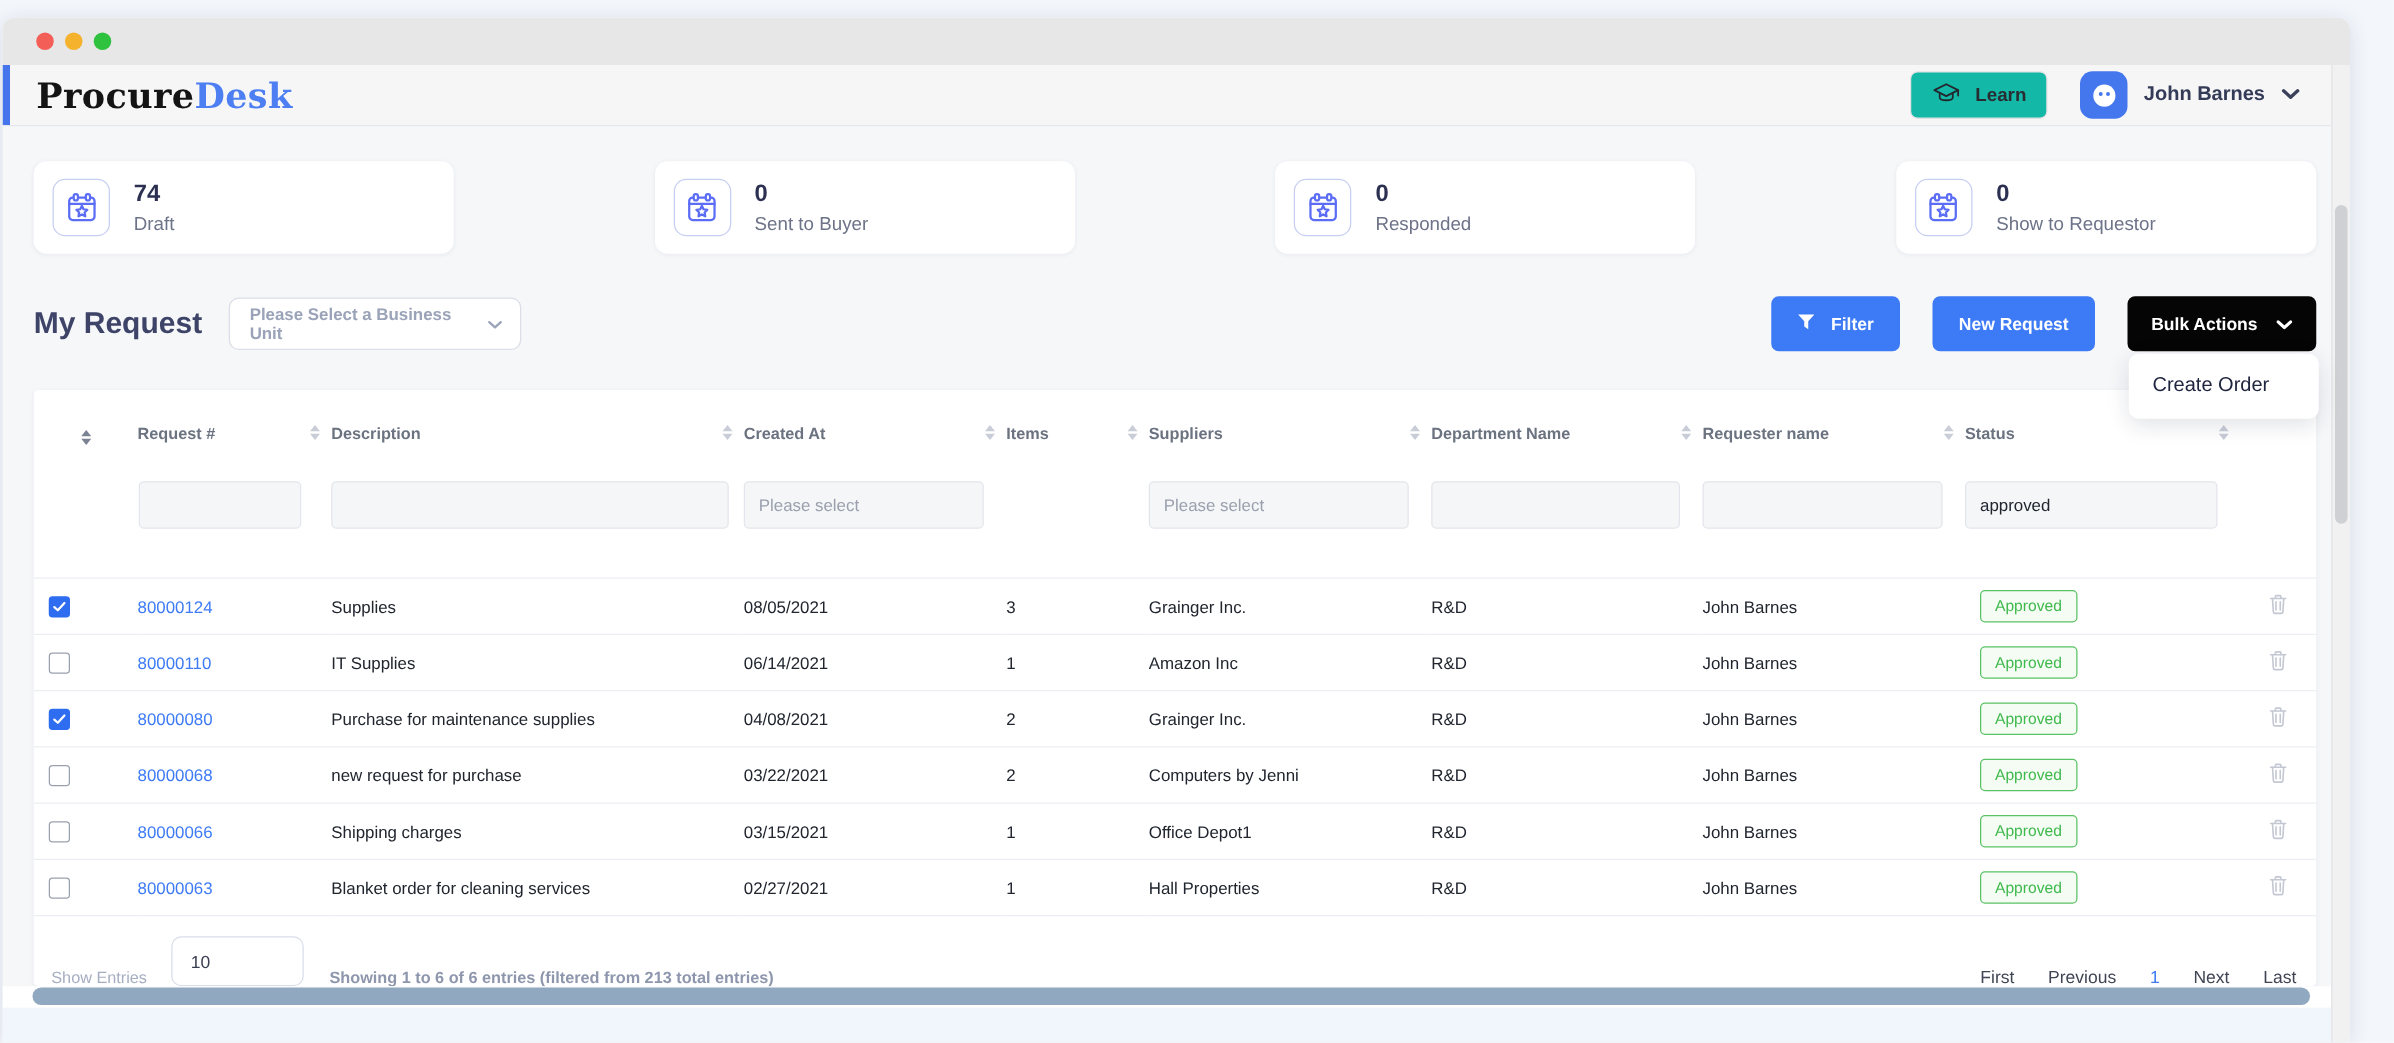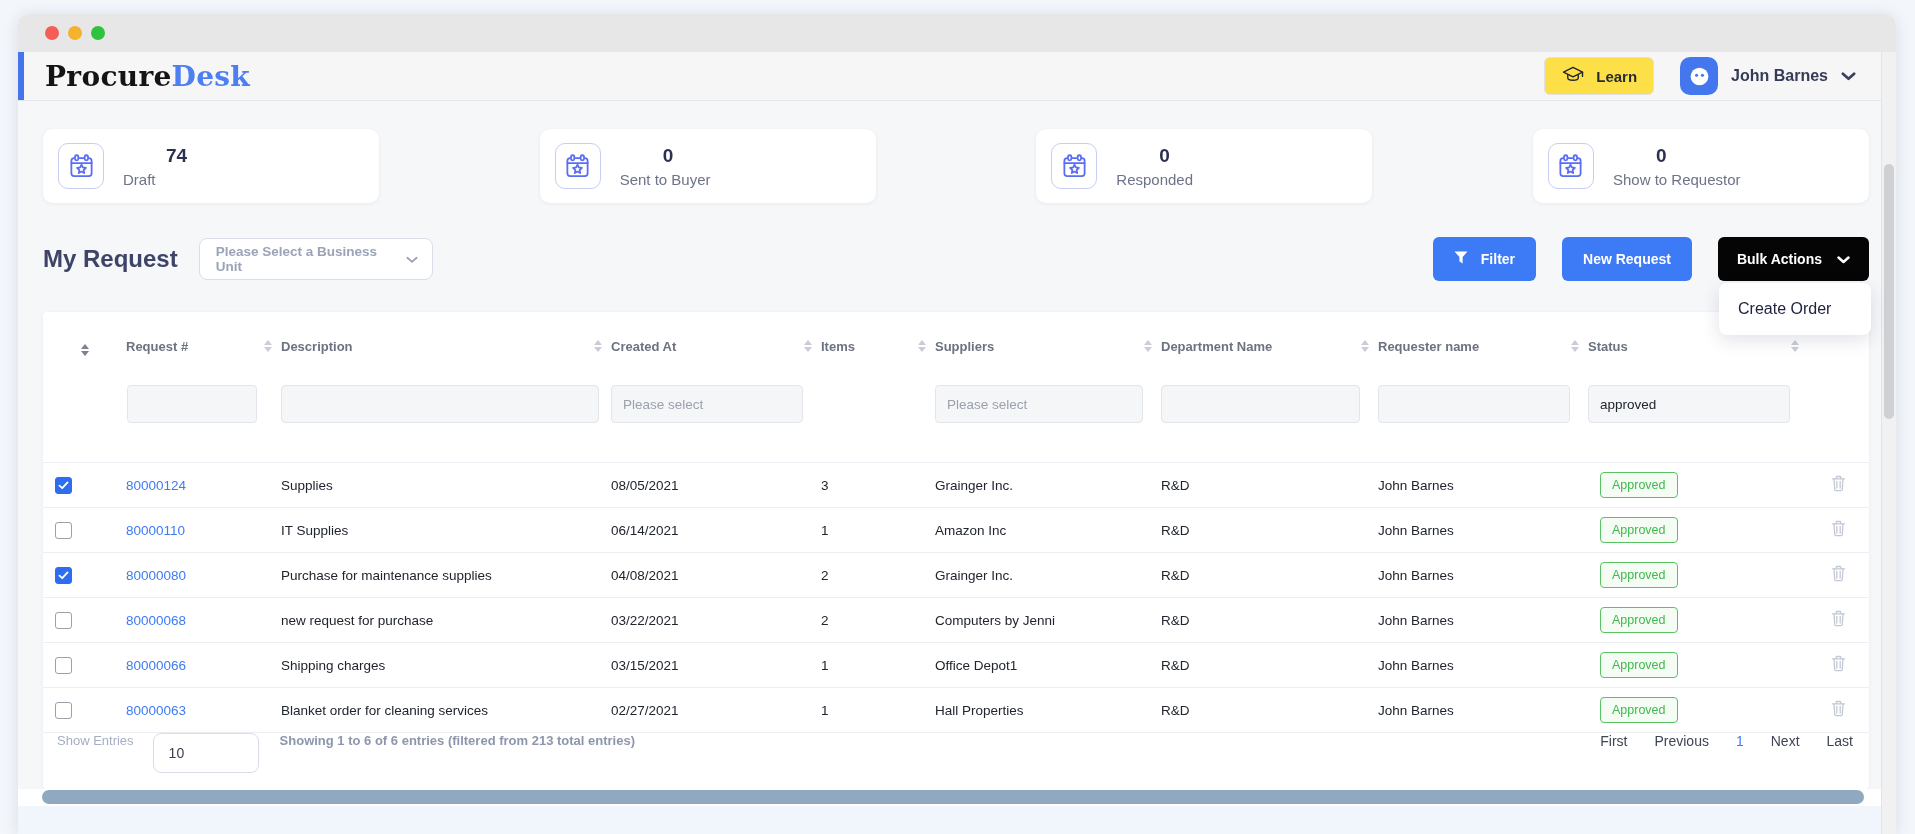--- a/index.html
+++ b/index.html
@@ -1,52 +1,52 @@
 <!DOCTYPE html>
 <html><head>
 <meta charset="utf-8">
 <style>
   * { margin:0; padding:0; box-sizing:border-box; }
   html,body { width:1915px; height:834px; overflow:hidden; background:#f3f6fb;
               font-family:"Liberation Sans", sans-serif; }
 
-  .window { position:absolute; left:18px; top:14px; width:1878px; height:820px;
+  .window { position:absolute; left:2px; top:14px; width:1878px; height:820px;
             background:#f6f7f9; border-radius:10px 10px 0 0;
             box-shadow:0 2px 16px rgba(30,40,70,.12); overflow:hidden; }
 
   
   .titlebar { height:38px; background:#e7e7e8; border-radius:10px 10px 0 0;
               display:flex; align-items:center; padding-left:27px; gap:9px; }
   .dot { width:14px; height:14px; border-radius:50%; }
   .dot-red { background:#f35e56; } .dot-yellow { background:#f5b32d; } .dot-green { background:#2fc23e; }
 
   
   .app-header { height:49px; background:#f6f6f7; border-bottom:1px solid #e4e7ee;
                 position:relative; display:flex; align-items:center; padding:0 40px 0 27px; }
   .accent-bar { position:absolute; left:0; top:0; width:6px; height:48px; background:#4574ec; }
   .logo { font-family:"DejaVu Serif", serif; font-weight:bold; font-size:28px;
           letter-spacing:.3px; color:#141414; }
   .logo-accent { color:#4d7ff2; }
   .header-right { margin-left:auto; display:flex; align-items:center; gap:26px; }
-  .learn-btn { background:#fde047; border:1px solid #e1e1e3; border-radius:6px; height:38px;
+  .learn-btn { background:#14b8a6; border:1px solid #e1e1e3; border-radius:6px; height:38px;
                padding:0 16px; display:flex; align-items:center; gap:11px; cursor:pointer;
                font-weight:bold; font-size:15px; color:#282c33; }
   .user { display:flex; align-items:center; gap:13px; cursor:pointer; }
   .avatar { width:38px; height:38px; border-radius:10px; background:#4477ee;
             display:flex; align-items:center; justify-content:center; }
   .user-name { font-weight:bold; font-size:16px; color:#343b57; }
 
   
   .stats { display:flex; justify-content:space-between; padding:28px 27px 0 25px; }
   .stat-card { width:336px; height:74px; background:#fff; border-radius:10px;
                box-shadow:0 1px 4px rgba(25,35,70,.06); display:flex; align-items:center;
                padding:0 15px; gap:19px; cursor:pointer; }
   .stat-icon-box { width:46px; height:46px; border:1.5px solid #c7cef1; border-radius:10px;
                    display:flex; align-items:center; justify-content:center; flex:none; }
-  .stat-value { font-size:19px; font-weight:bold; color:#2c3152;margin-left:43px; }
+  .stat-value { font-size:19px; font-weight:bold; color:#2c3152; }
   .stat-label { font-size:15px; color:#6d7388; margin-top:4px; }
 
   
   .toolbar { display:flex; align-items:center; margin:33px 27px 0 25px; height:46px; }
   .page-title { font-size:24px; font-weight:bold; color:#3e4468; }
   .bu-select { margin-left:21px; width:234px; height:42px; background:#fff;
                border:1px solid #dadee8; border-radius:8px; display:flex; align-items:center;
                justify-content:space-between; padding:0 14px 0 16px; cursor:pointer;
                color:#9aa3b8; font-weight:bold; font-size:13.5px; }
   .toolbar-right { margin-left:auto; display:flex; gap:26px; align-items:center; }
@@ -97,21 +97,21 @@
   .checkbox svg { display:none; }
   .checkbox.checked { background:#2e6cf0; border-color:#2e6cf0; }
   .checkbox.checked svg { display:block; }
   .req-link { color:#3e7bf5; text-decoration:none; cursor:pointer; }
   .badge { display:inline-block; margin-left:12px; padding:5px 11px; border:1px solid #59c263;
            border-radius:4px; background:#f4fcf4; color:#3fb94d; font-size:12.5px; }
   td.c-actions { text-align:center; }
   .trash { cursor:pointer; display:inline-block; }
 
   
-  .table-footer { display:flex; align-items:flex-start; height:56px; padding:0 16px 0 14px; }
+  .table-footer { display:flex; align-items:flex-end; height:56px; padding:0 16px 0 14px; }
   .show-entries-label { color:#a6aec2; font-size:13px; }
   .entries-input { width:106px; height:40px; border:1px solid #d9dde7; border-radius:8px;
                    margin-left:19px; padding:0 15px; font-size:14px; color:#3a4052;
                    background:#fff; outline:none; font-family:"Liberation Sans", sans-serif; }
   .summary { margin-left:21px; color:#8d96ac; font-size:13px; font-weight:bold; }
   .pagination { margin-left:auto; display:flex; gap:27px; font-size:14px; color:#3f4553; }
   .page-link { cursor:pointer; }
   .page-current { color:#3d7af5; }
 
   

